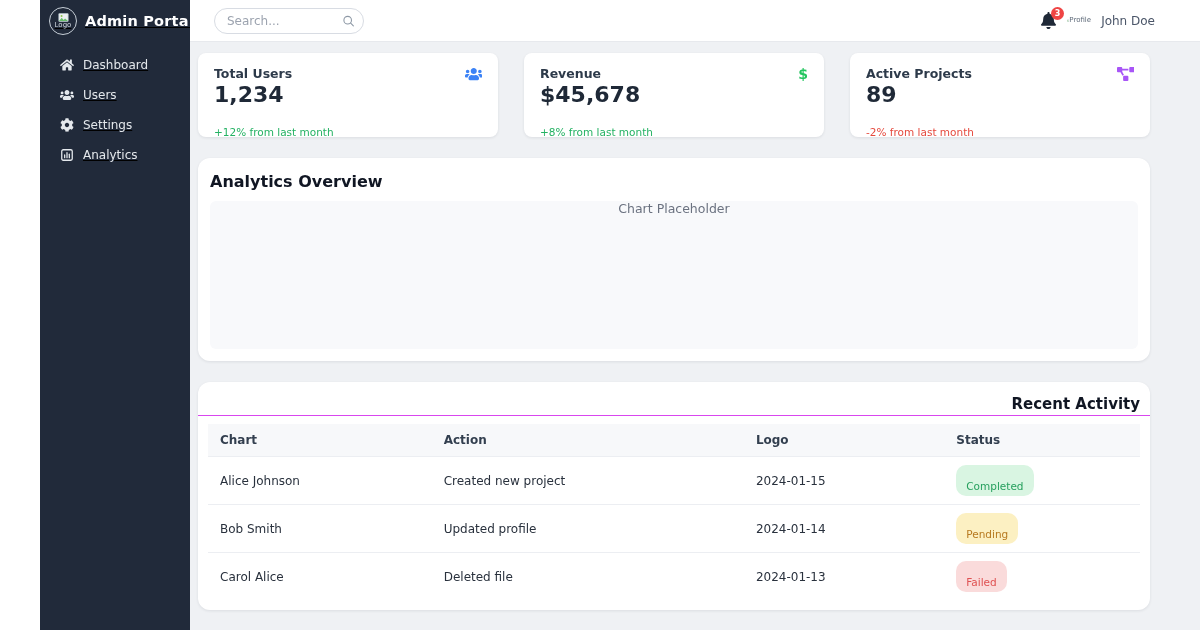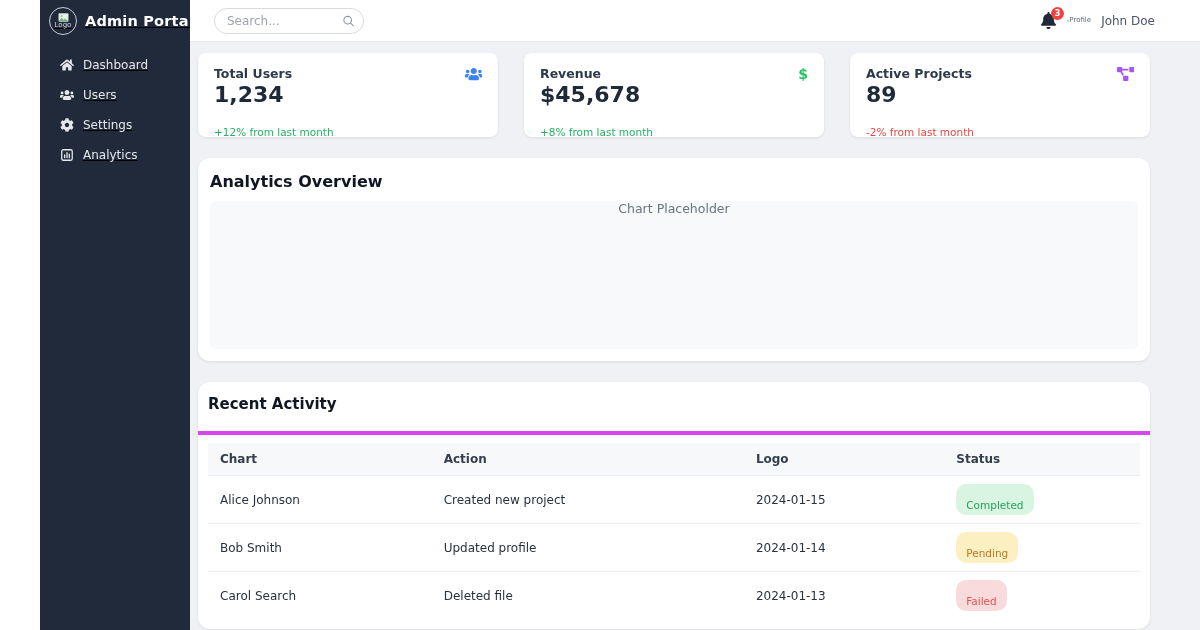--- a/index.html
+++ b/index.html
@@ -56,21 +56,21 @@
   .down{color:#e5493d;}
 
   
   .panel{background:#fff;border-radius:12px;box-shadow:0 1px 3px rgba(22,28,45,.09);margin-top:21px;}
   .analytics-panel{padding:14px 12px 12px;}
   .analytics-title{font-size:16px;font-weight:800;color:#101623;}
   .chart-box{margin-top:10px;height:148px;background:#f8f9fb;border-radius:6px;
     display:flex;align-items:flex-start;justify-content:center;}
   .chart-text{font-size:12.5px;color:#6b7280;}
 
-  .activity-title-wrap{padding:12px 10px 18px;border-bottom:4px solid #d946ef;}
+  .activity-title-wrap{padding:12px 10px 2px;border-bottom:1px solid #d946ef;text-align:right;}
   .activity-title{font-size:15px;font-weight:800;color:#101623;}
   .table-wrap{padding:8px 10px 10px;}
   table{width:100%;border-collapse:collapse;font-size:12px;}
   th{background:#f7f8fa;text-align:left;font-weight:700;color:#333f4f;padding:9px 12px;}
   td{padding:8px 12px;color:#29313d;border-top:1px solid #eceef2;}
   .col-user{width:24%;} .col-action{width:33.5%;} .col-date{width:21.5%;} .col-status{width:21%;}
   .badge-pill{display:inline-block;padding:15px 10px 4px;border-radius:10px;font-size:10.5px;}
   .badge-completed{background:#d9f5e2;color:#27a05e;}
   .badge-pending{background:#fcf0c2;color:#b7791f;}
   .badge-failed{background:#fadbdb;color:#df5152;}
@@ -225,21 +225,21 @@
               <td>2024-01-15</td>
               <td><span class="badge-pill badge-completed">Completed</span></td>
             </tr>
             <tr>
               <td>Bob Smith</td>
               <td>Updated profile</td>
               <td>2024-01-14</td>
               <td><span class="badge-pill badge-pending">Pending</span></td>
             </tr>
             <tr>
-              <td>Carol Search</td>
+              <td>Carol Alice</td>
               <td>Deleted file</td>
               <td>2024-01-13</td>
               <td><span class="badge-pill badge-failed">Failed</span></td>
             </tr>
           </tbody>
         </table>
       </div>
     </div>
 
   </div>

